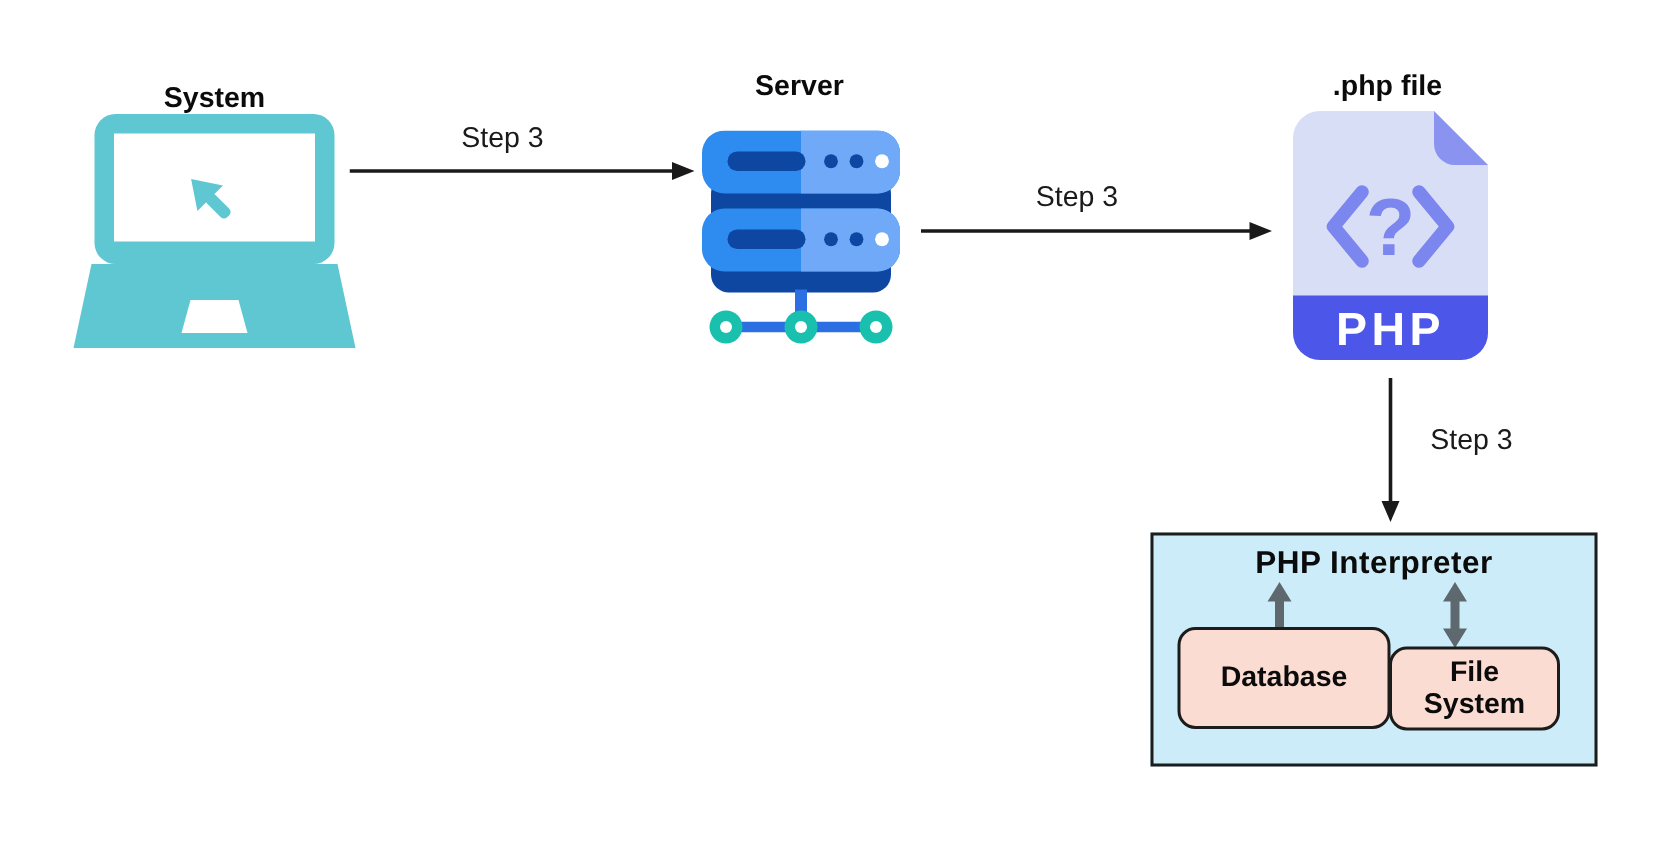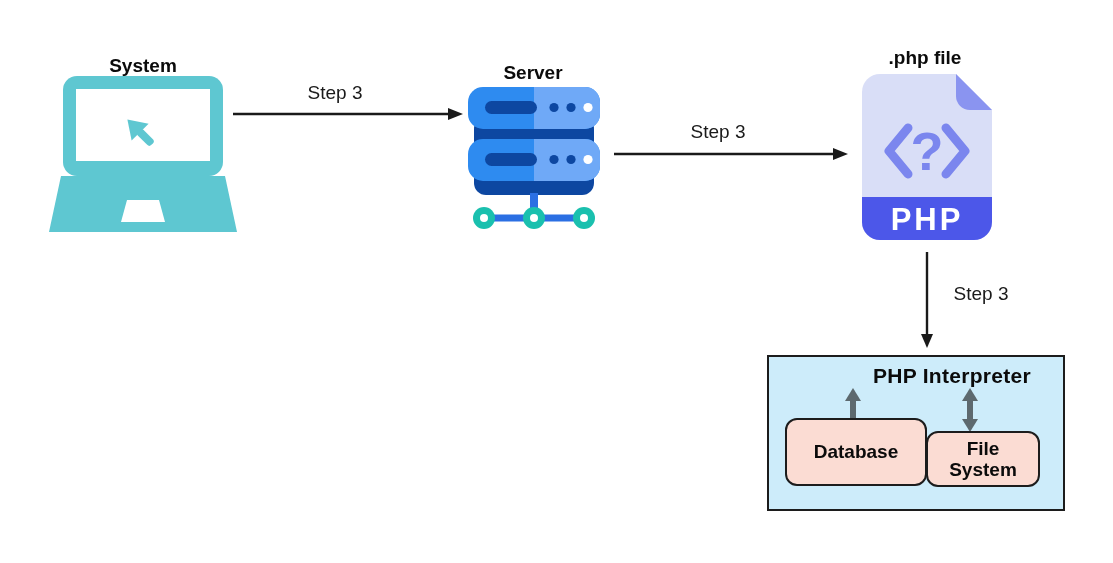--- a/index.html
+++ b/index.html
@@ -10,21 +10,21 @@
   }
   .abs{position:absolute;}
   .node-label{font-size:19px;font-weight:700;text-align:center;color:#0b0b0b;}
   .step-label{font-size:19px;font-weight:400;text-align:center;color:#1a1a1a;}
   .interp-box{
     left:767px;top:355px;width:298px;height:156px;
     background:#cdecfa;border:2px solid #1c1c1c;box-sizing:border-box;
   }
   .interp-title{
     position:absolute;left:0;top:7px;width:100%;text-align:center;
-    font-size:21px;font-weight:800;letter-spacing:.3px;color:#0b0b0b;padding-left:36px;
+    font-size:21px;font-weight:800;letter-spacing:.3px;color:#0b0b0b;
   }
   .sub-box{
     position:absolute;box-sizing:border-box;border:2px solid #1c1c1c;border-radius:12px;
     background:#fbdcd3;display:flex;align-items:center;justify-content:center;
     font-size:19px;font-weight:700;text-align:center;line-height:1.12;color:#0b0b0b;
     padding:2px 6px;
   }
   svg{display:block;}
 </style>
 </head>
@@ -44,21 +44,21 @@
       <rect x="-4" y="1" width="8" height="19" rx="3" fill="#5ec7d1"></rect>
     </g>
   </svg>
 
   <div class="abs step-label" style="left:275px;top:82px;width:120px;">Step 3</div>
   <svg class="abs" style="left:233px;top:104px;" width="230" height="20" viewBox="0 0 230 20">
     <line x1="0" y1="10" x2="216" y2="10" stroke="#1a1a1a" stroke-width="2.4"></line>
     <polygon points="215,4 230,10 215,16" fill="#1a1a1a"></polygon>
   </svg>
 
-  <div class="abs node-label" style="left:473px;top:62px;width:120px;">Server</div>
+  <div class="abs node-label" style="left:473px;top:47px;width:120px;">Server</div>
 
   <svg class="abs" style="left:468px;top:87px;" width="132" height="146" viewBox="0 0 132 146">
     <rect x="6" y="30" width="120" height="78" rx="12" fill="#0d47a1"></rect>
 
     <rect x="0" y="0" width="132" height="42" rx="15" fill="#2e8bf0"></rect>
     <path d="M66 0 H117 A15 15 0 0 1 132 15 V27 A15 15 0 0 1 117 42 H66 Z" fill="#6fa9f7"></path>
     <rect x="17" y="14" width="52" height="13" rx="6.5" fill="#0d47a1"></rect>
     <circle cx="86" cy="20.5" r="4.6" fill="#0d47a1"></circle>
     <circle cx="103" cy="20.5" r="4.6" fill="#0d47a1"></circle>
     <circle cx="120" cy="20.5" r="4.6" fill="#ffffff"></circle>

